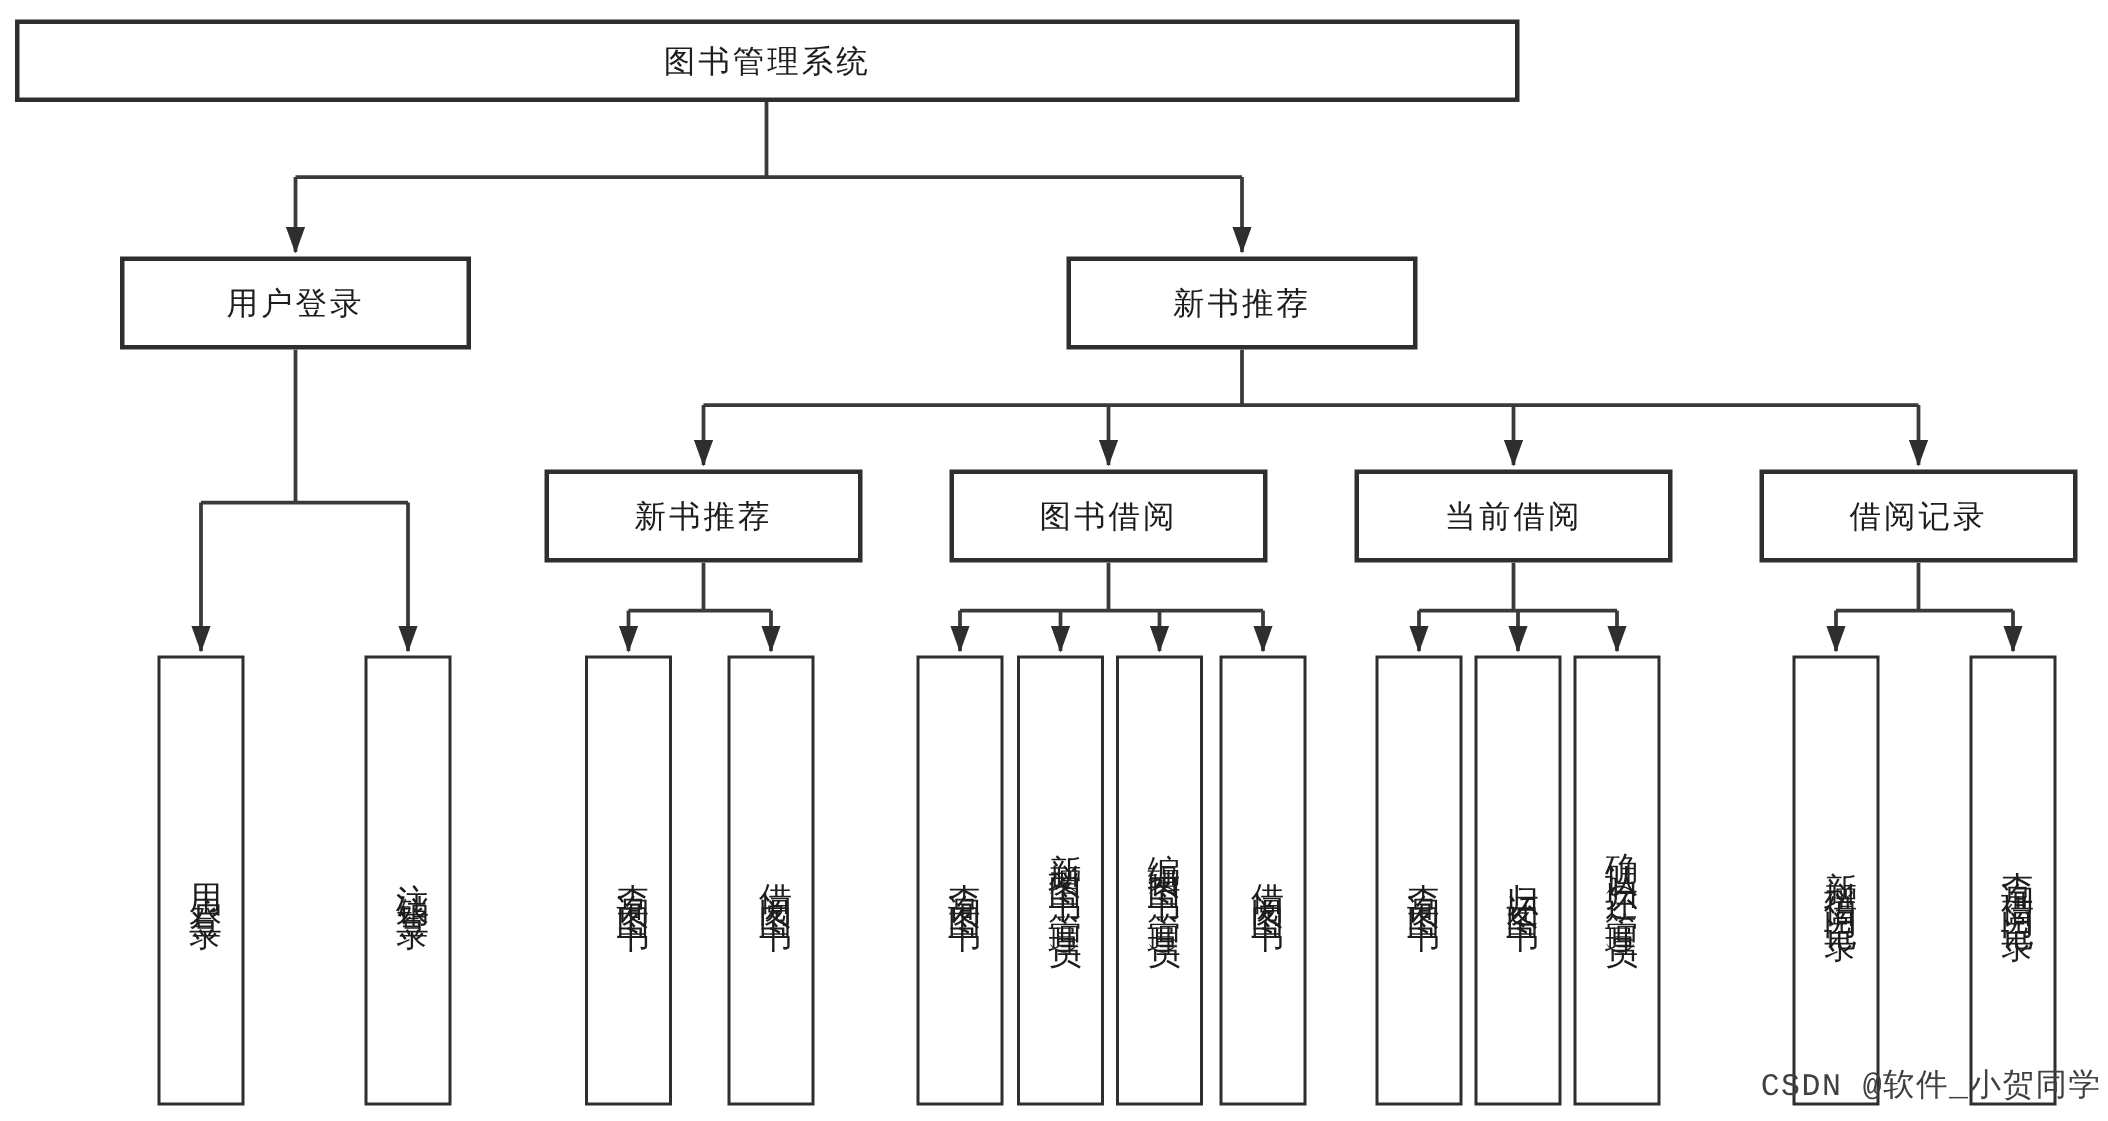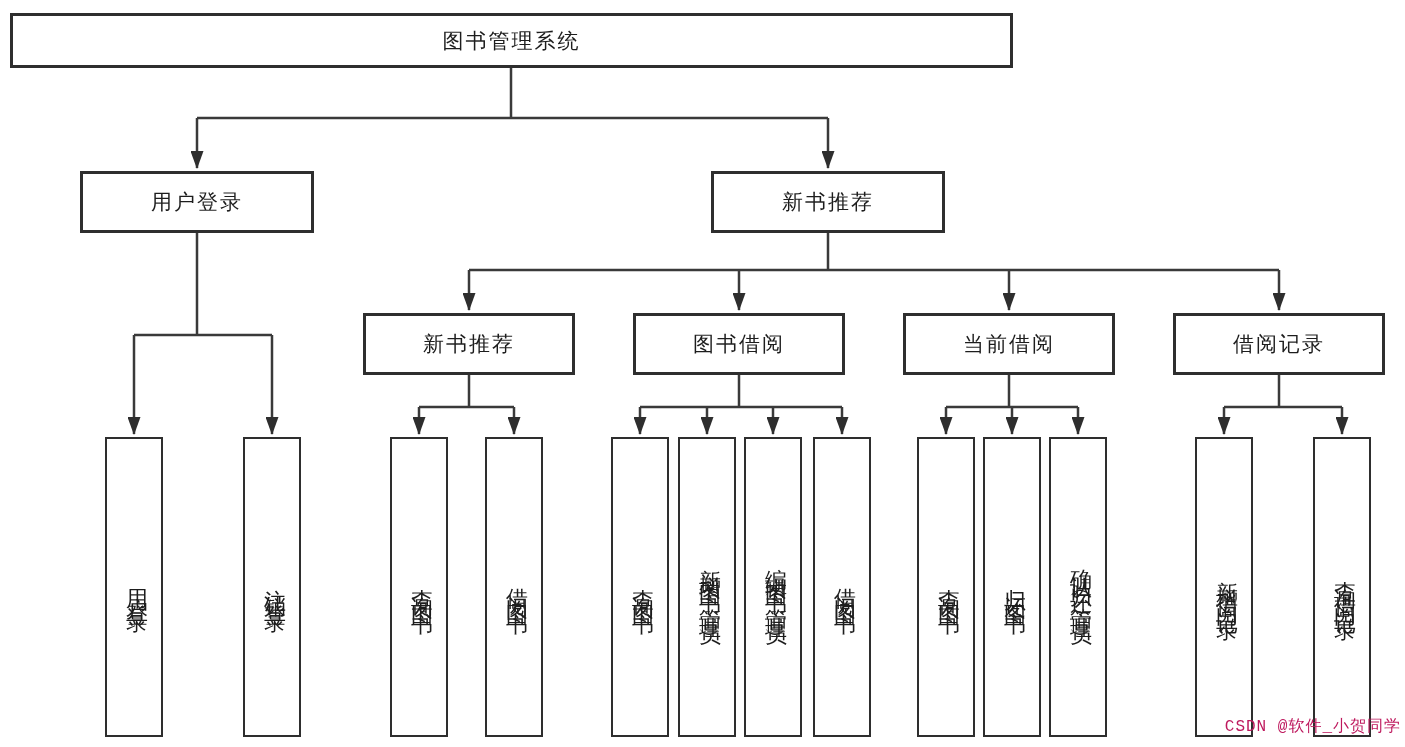--- a/index.html
+++ b/index.html
@@ -31,22 +31,22 @@
     writing-mode:vertical-rl;
     text-orientation:mixed;
     text-align:center;
     line-height:52px;
     font-size:22px;
     letter-spacing:8px;
   }
   .watermark{
     position:absolute;
     right:4px;bottom:10px;
-    color:#be185d;
-    font-size:16px;
+    color:#404040;
+    font-size:21px;
     letter-spacing:1px;
   }
 </style>
 </head>
 <body>
 
 <div class="stage">
 
   <svg class="wires" viewBox="0 0 1405 747" xmlns="http://www.w3.org/2000/svg">
     <defs>

